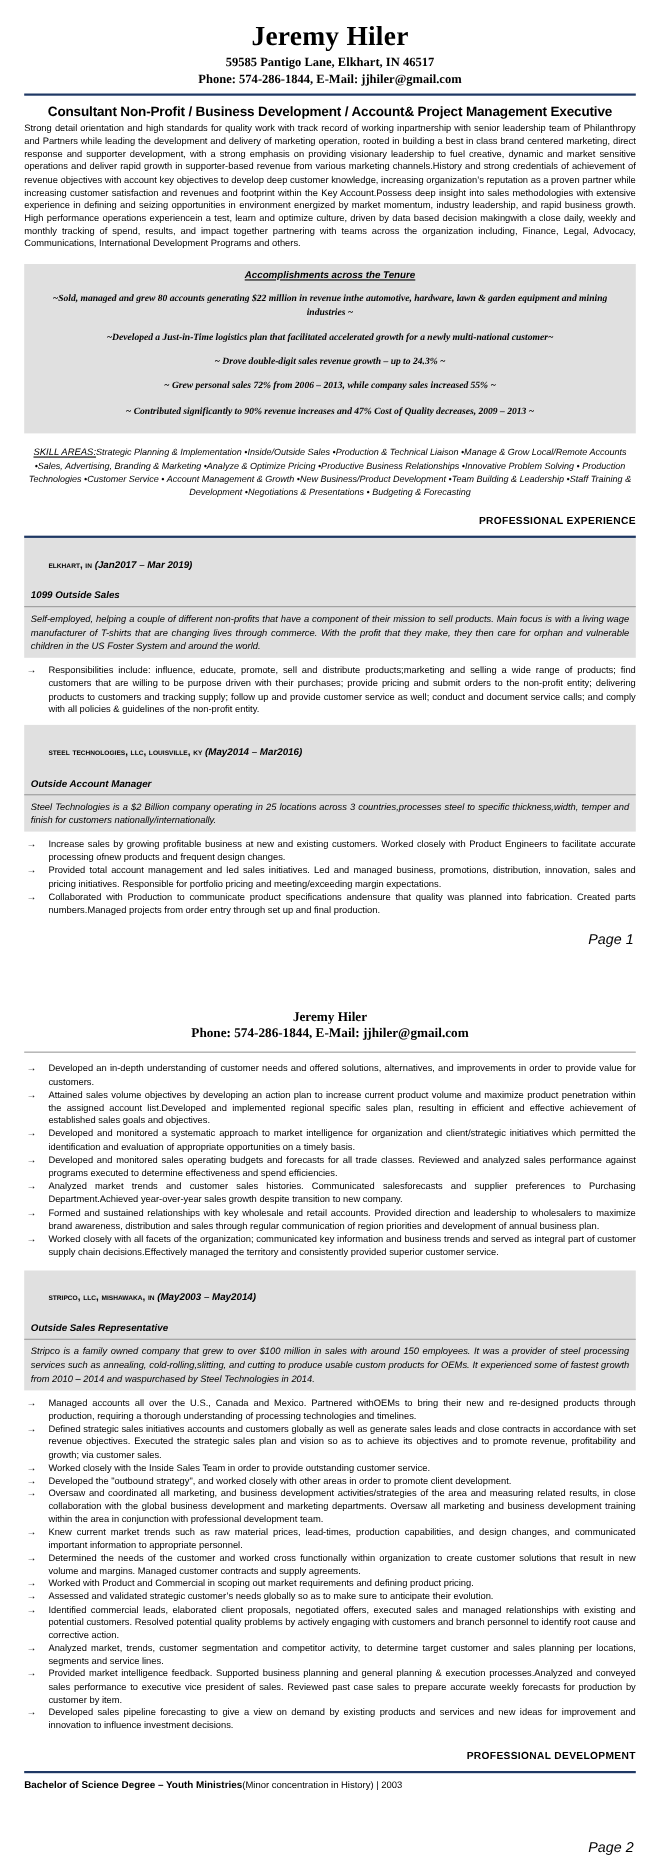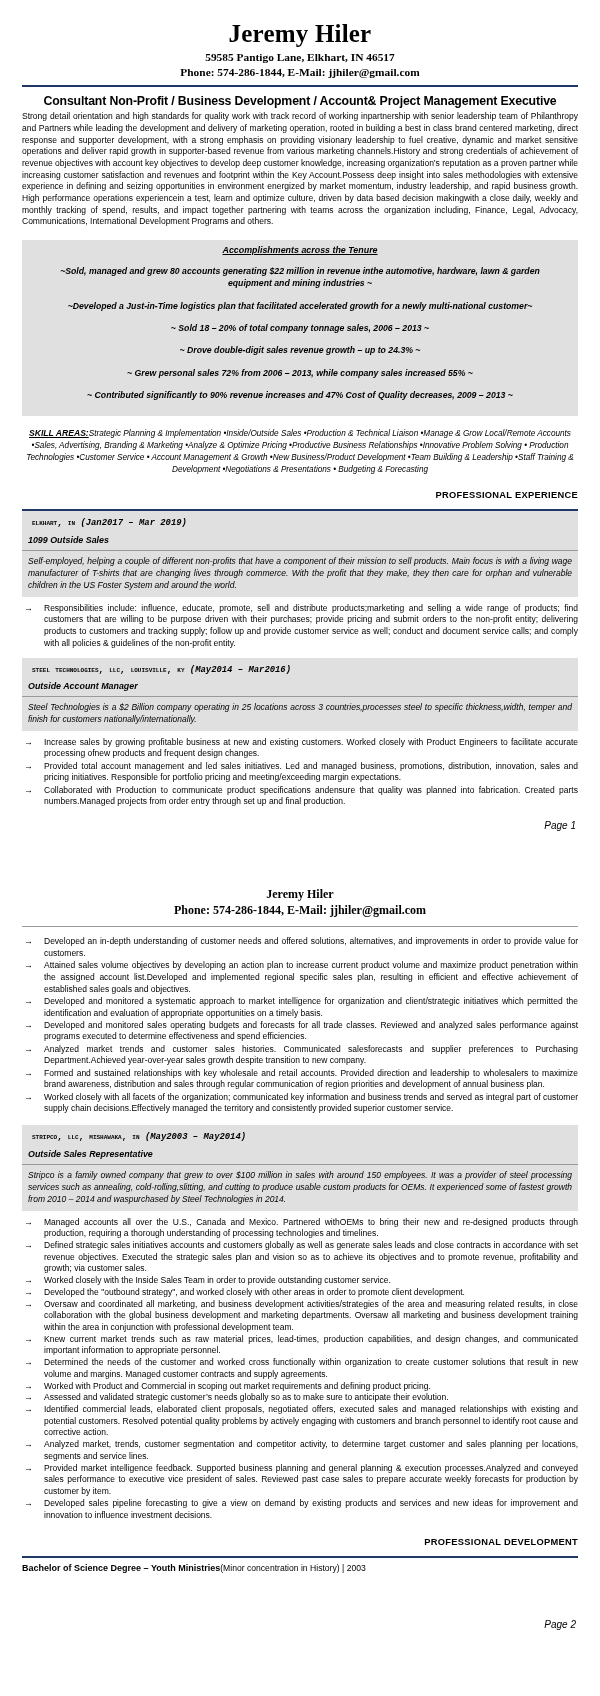--- a/index.html
+++ b/index.html
@@ -79,32 +79,33 @@
     text-decoration: underline;
     margin: 0 0 2px 0;
   }
   .accomp-line {
     font-size: 8.7px;
     font-weight: bold;
     font-style: italic;
     line-height: 1.42;
     margin: 10px;
     padding: 0 4px;
+    font-family: Liberation Serif, serif;
   }
 
   
   .skills {
     margin: 11px 0 0 0;
     text-align: center;
     font-size: 8.2px;
     font-style: italic;
     line-height: 1.46;
   }
   .skills-label {
-    font-weight: bold;
+    font-weight: normal;
     font-style: italic;
     text-decoration: underline;
     font-size: 8.6px;
   }
 
   
   .section-head {
     text-align: right;
     font-size: 9.3px;
     font-weight: bold;
@@ -117,22 +118,21 @@
   .job-bar {
     background: #e0e0e0;
     padding: 3px 6px 4px 6px;
     border-top: 2px solid #1f3864;
   }
   .job-bar.nobar { border-top: none; }
   .job-line1 {
     font-size: 8.9px;
     font-weight: bold;
     line-height: 1.3;
-    margin: 4px;
-    font-family: Liberation Mono, monospace;
+    margin: 16px;
   }
   .smallcaps {
     font-variant: small-caps;
     text-transform: lowercase;
   }
   .smallcaps::first-letter { text-transform: uppercase; }
   .job-dates {
     font-style: italic;
     font-weight: bold;
   }
@@ -173,21 +173,21 @@
     left: 2px;
     top: 0;
     font-size: 9px;
     line-height: 1.32;
   }
   ul.tight li { margin-bottom: 0px; }
 
   
   .page-num {
     text-align: right;
-    font-size: 10px;
+    font-size: 13px;
     font-style: italic;
     margin: 12px 0 0 0;
     padding-right: 2px;
   }
 
   
   .edu-rule {
     border-top: 2px solid #1f3864;
     margin: 0 0 4px 0;
   }
@@ -222,21 +222,20 @@
   <div class="rule-thick"></div>
 
   <div class="headline">Consultant Non-Profit / Business Development / Account&amp; Project Management Executive</div>
 
   <p class="summary">Strong detail orientation and high standards for quality work with track record of working inpartnership with senior leadership team of Philanthropy and Partners while leading the development and delivery of marketing operation, rooted in building a best in class brand centered marketing, direct response and supporter development, with a strong emphasis on providing visionary leadership to fuel creative, dynamic and market sensitive operations and deliver rapid growth in supporter-based revenue from various marketing channels.History and strong credentials of achievement of revenue objectives with account key objectives to develop deep customer knowledge, increasing organization’s reputation as a proven partner while increasing customer satisfaction and revenues and footprint within the Key Account.Possess deep insight into sales methodologies with extensive experience in defining and seizing opportunities in environment energized by market momentum, industry leadership, and rapid business growth. High performance operations experiencein a test, learn and optimize culture, driven by data based decision makingwith a close daily, weekly and monthly tracking of spend, results, and impact together partnering with teams across the organization including, Finance, Legal, Advocacy, Communications, International Development Programs and others.</p>
 
   <div class="accomp">
     <div class="accomp-title">Accomplishments across the Tenure</div>
     <p class="accomp-line">~Sold, managed and grew 80 accounts generating $22 million in revenue inthe automotive, hardware, lawn &amp; garden equipment and mining industries ~</p>
     <p class="accomp-line">~Developed a Just-in-Time logistics plan that facilitated accelerated growth for a newly multi-national customer~</p>
-    <p class="accomp-line">~ Sold 18 – 20% of total company tonnage sales, 2006 – 2013 ~</p>
     <p class="accomp-line">~ Drove double-digit sales revenue growth – up to 24.3% ~</p>
     <p class="accomp-line">~ Grew personal sales 72% from 2006 – 2013, while company sales increased 55% ~</p>
     <p class="accomp-line">~ Contributed significantly to 90% revenue increases and 47% Cost of Quality decreases, 2009 – 2013 ~</p>
   </div>
 
   <div class="skills"><span class="skills-label">SKILL AREAS:</span><span>Strategic Planning &amp; Implementation •Inside/Outside Sales  •Production &amp; Technical Liaison •Manage &amp; Grow Local/Remote Accounts •Sales, Advertising, Branding &amp; Marketing •Analyze &amp; Optimize Pricing •Productive Business Relationships •Innovative Problem Solving • Production Technologies •Customer Service • Account Management &amp; Growth •New Business/Product Development •Team Building &amp; Leadership •Staff Training &amp; Development  •Negotiations &amp; Presentations • Budgeting &amp; Forecasting</span></div>
 
   <div class="section-head">PROFESSIONAL EXPERIENCE</div>
 
   <div>

